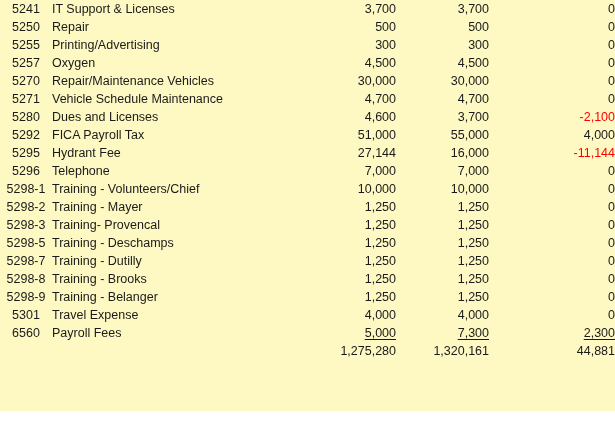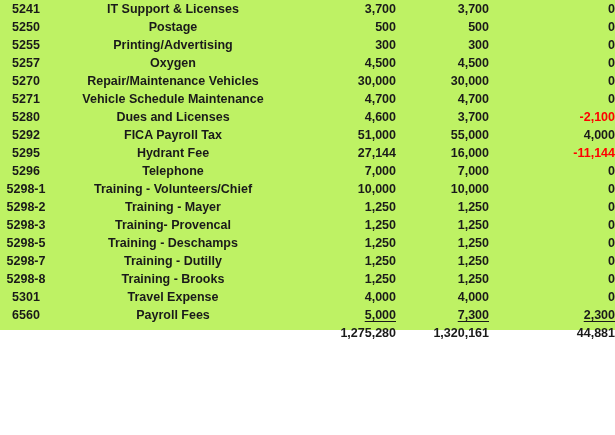--- a/index.html
+++ b/index.html
@@ -12,23 +12,22 @@
     height: 435px;
     overflow: hidden;
     font-family: "Liberation Sans", sans-serif;
     color: #1a1a1a;
     -webkit-font-smoothing: antialiased;
   }
 
   #budget-sheet {
     position: relative;
     width: 615px;
-    height: 330px;
-    background: #bef264;
-    font-weight: bold;
+    height: 411px;
+    background: #fef9c3;
   }
 
   table.ledger {
     border-collapse: collapse;
     width: 615px;
     table-layout: fixed;
     margin: 0;
     padding: 0;
   }
 
@@ -53,21 +52,21 @@
   col.c-amt1  { width: 102px; }
   col.c-amt2  { width: 93px; }
   col.c-amt3  { width: 126px; }
 
   td.code {
     text-align: center;
     padding-left: 2px;
   }
 
   td.desc {
-    text-align: center;
+    text-align: left;
     padding-left: 16px;
   }
 
   td.amt {
     text-align: right;
   }
 
   td.amt1 { padding-right: 20px; }
   td.amt2 { padding-right: 19px; }
   td.amt3 { padding-right: 18px; }
@@ -110,21 +109,21 @@
     <tbody id="ledger-body">
         <tr>
           <td class="code"><span class="cell-text">5241</span></td>
           <td class="desc"><span class="cell-text">IT Support &amp; Licenses</span></td>
           <td class="amt amt1"><span class="cell-text">3,700</span></td>
           <td class="amt amt2"><span class="cell-text">3,700</span></td>
           <td class="amt amt3"><span class="cell-text">0</span></td>
         </tr>
         <tr>
           <td class="code"><span class="cell-text">5250</span></td>
-          <td class="desc"><span class="cell-text">Postage</span></td>
+          <td class="desc"><span class="cell-text">Repair</span></td>
           <td class="amt amt1"><span class="cell-text">500</span></td>
           <td class="amt amt2"><span class="cell-text">500</span></td>
           <td class="amt amt3"><span class="cell-text">0</span></td>
         </tr>
         <tr>
           <td class="code"><span class="cell-text">5255</span></td>
           <td class="desc"><span class="cell-text">Printing/Advertising</span></td>
           <td class="amt amt1"><span class="cell-text">300</span></td>
           <td class="amt amt2"><span class="cell-text">300</span></td>
           <td class="amt amt3"><span class="cell-text">0</span></td>
@@ -209,20 +208,27 @@
         <tr>
           <td class="code"><span class="cell-text">5298-7</span></td>
           <td class="desc"><span class="cell-text">Training - Dutilly</span></td>
           <td class="amt amt1"><span class="cell-text">1,250</span></td>
           <td class="amt amt2"><span class="cell-text">1,250</span></td>
           <td class="amt amt3"><span class="cell-text">0</span></td>
         </tr>
         <tr>
           <td class="code"><span class="cell-text">5298-8</span></td>
           <td class="desc"><span class="cell-text">Training - Brooks</span></td>
+          <td class="amt amt1"><span class="cell-text">1,250</span></td>
+          <td class="amt amt2"><span class="cell-text">1,250</span></td>
+          <td class="amt amt3"><span class="cell-text">0</span></td>
+        </tr>
+        <tr>
+          <td class="code"><span class="cell-text">5298-9</span></td>
+          <td class="desc"><span class="cell-text">Training - Belanger</span></td>
           <td class="amt amt1"><span class="cell-text">1,250</span></td>
           <td class="amt amt2"><span class="cell-text">1,250</span></td>
           <td class="amt amt3"><span class="cell-text">0</span></td>
         </tr>
         <tr>
           <td class="code"><span class="cell-text">5301</span></td>
           <td class="desc"><span class="cell-text">Travel Expense</span></td>
           <td class="amt amt1"><span class="cell-text">4,000</span></td>
           <td class="amt amt2"><span class="cell-text">4,000</span></td>
           <td class="amt amt3"><span class="cell-text">0</span></td>

